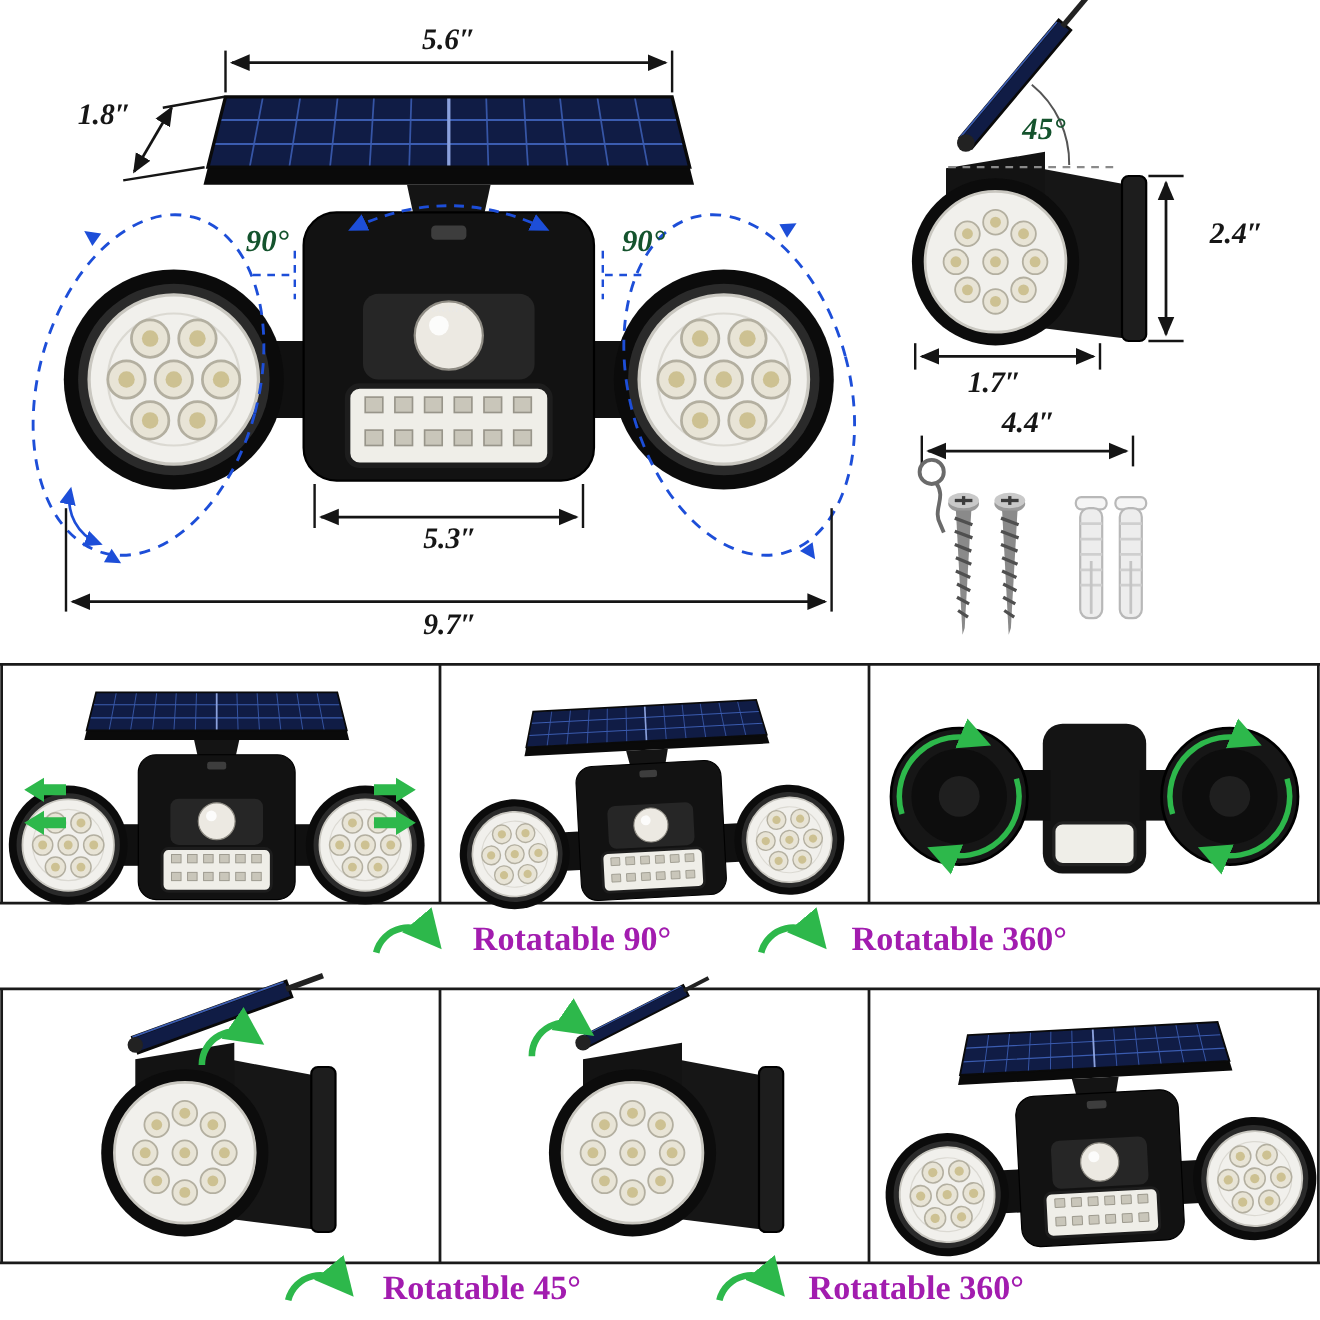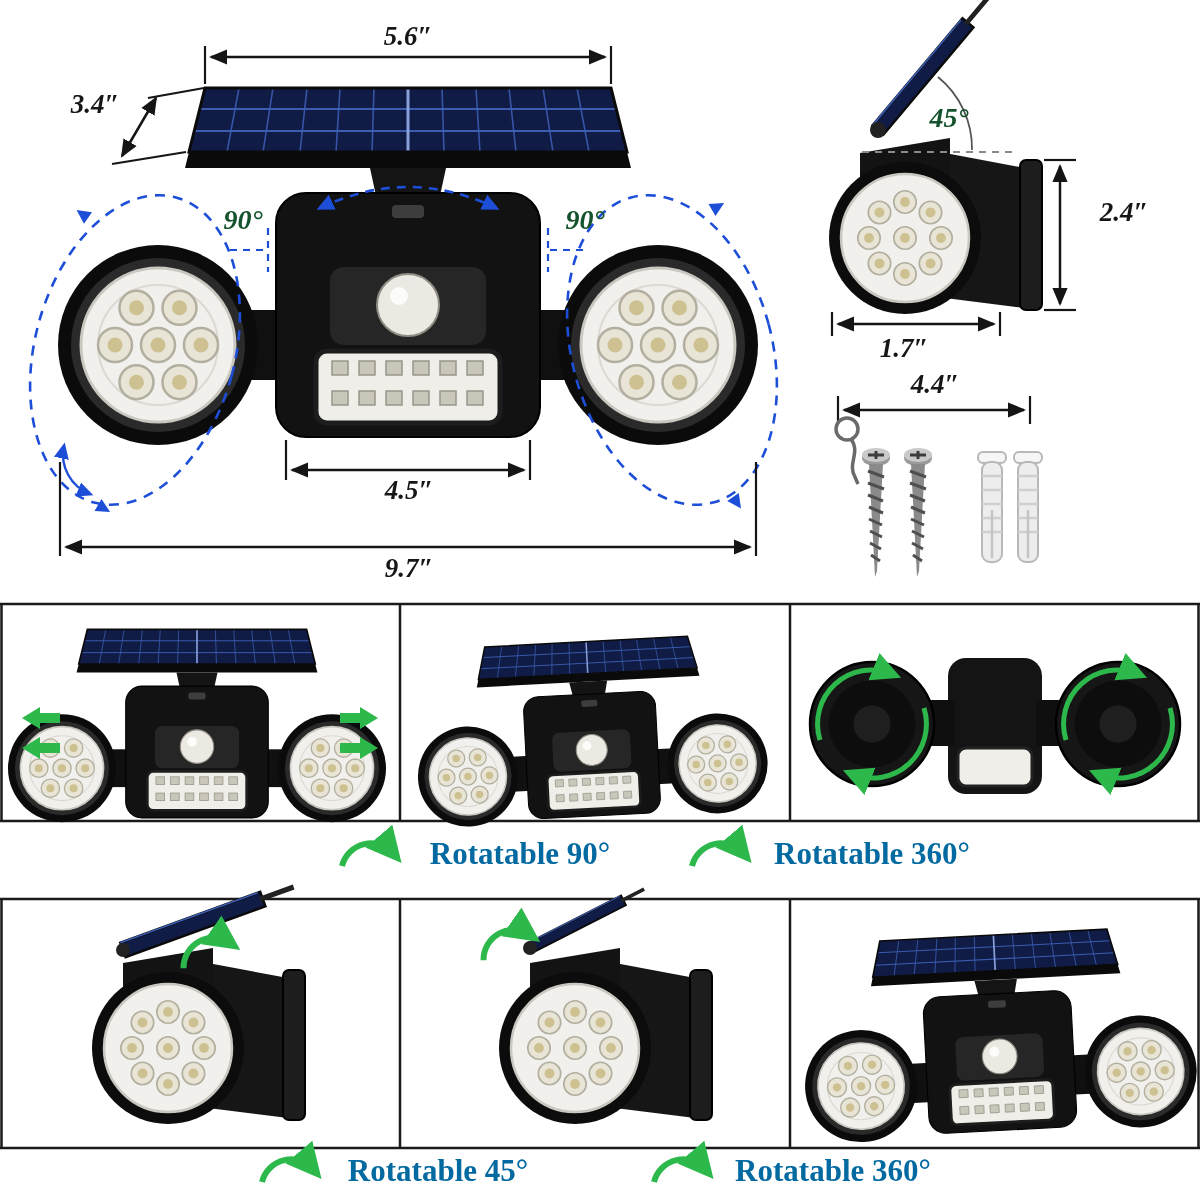--- a/index.html
+++ b/index.html
@@ -3,21 +3,21 @@
 <meta charset="utf-8">
 <style>
   *{margin:0;padding:0;box-sizing:border-box}
   html,body{width:1200px;height:1200px;background:#fff;font-family:"Liberation Sans",sans-serif}
   .stage{position:relative;width:1200px;height:1200px;background:#fff;overflow:hidden}
   .stage > svg{position:absolute;left:0;top:0}
   .lbl{position:absolute;transform:translate(-50%,-50%);font-family:"Liberation Serif",serif;
        font-weight:700;font-style:italic;font-size:27px;color:#161616;white-space:nowrap;line-height:1}
   .lbl.blue{color:#14532d;font-size:28px}
   .cap{position:absolute;transform:translate(-50%,-50%);font-family:"Liberation Serif",serif;
-       font-weight:700;font-size:31px;color:#0369a1;white-space:nowrap;line-height:1}
+       font-weight:700;font-size:31px;color:#a21caf;white-space:nowrap;line-height:1}
   .tinylbl{position:absolute;transform:translate(-50%,-50%);font-family:Liberation Serif, serif;
        font-size:8px;color:#e8e8e8;letter-spacing:.5px;white-space:nowrap}
 </style>
 </head>
 <body>
 
 <div class="stage">
 
 <svg width="1200" height="1200" viewBox="0 0 1200 1200">
   <defs>
@@ -314,24 +314,24 @@
 
   <g>
     <use href="#frontUnit" transform="translate(1000,1062) rotate(-3) scale(0.56)"></use>
   </g>
 
   <use href="#capArrow" transform="translate(288,1168)"></use>
   <use href="#capArrow" transform="translate(680,1168)"></use>
 </svg>
 
   <div class="lbl" style="left:408px;top:36px">5.6″</div>
-  <div class="lbl" style="left:95px;top:104px">3.4″</div>
+  <div class="lbl" style="left:95px;top:104px">1.8″</div>
   <div class="lbl blue" style="left:243px;top:220px">90°</div>
   <div class="lbl blue" style="left:585px;top:220px">90°</div>
-  <div class="lbl" style="left:409px;top:490px">4.5″</div>
+  <div class="lbl" style="left:409px;top:490px">5.3″</div>
   <div class="lbl" style="left:409px;top:568px">9.7″</div>
   <div class="lbl blue" style="left:949px;top:118px">45°</div>
   <div class="lbl" style="left:1124px;top:212px">2.4″</div>
   <div class="lbl" style="left:904px;top:348px">1.7″</div>
   <div class="lbl" style="left:935px;top:384px">4.4″</div>
 
   <div class="tinylbl" style="left:408px;top:281px">ON/OFF</div>
 
   <div class="cap" style="left:520px;top:853px">Rotatable 90°</div>
   <div class="cap" style="left:872px;top:853px">Rotatable 360°</div>

